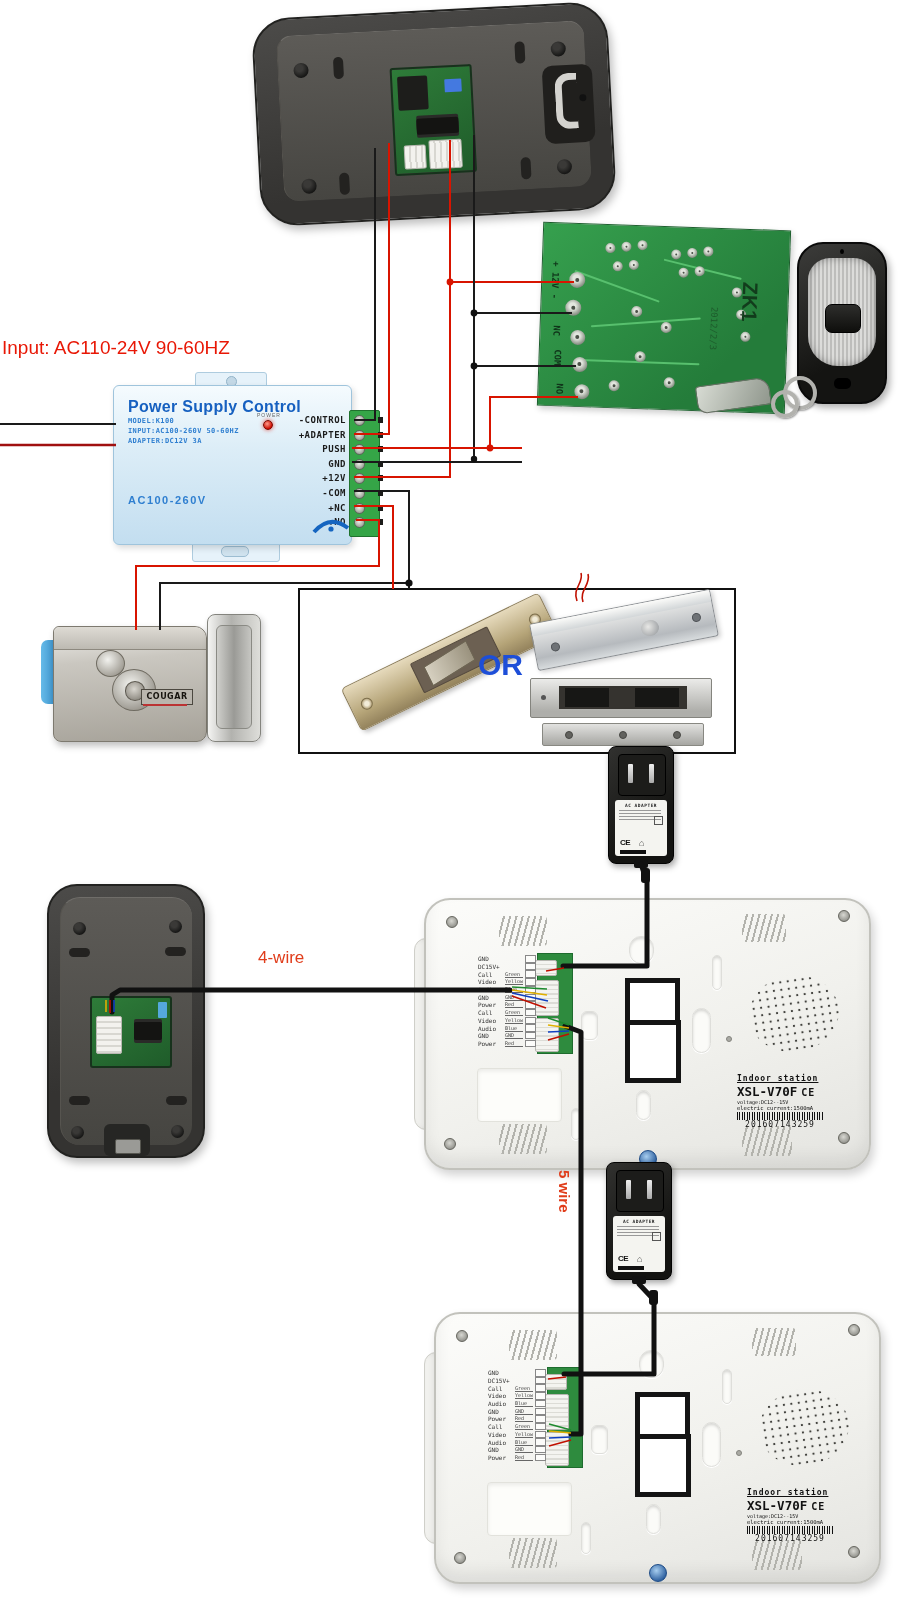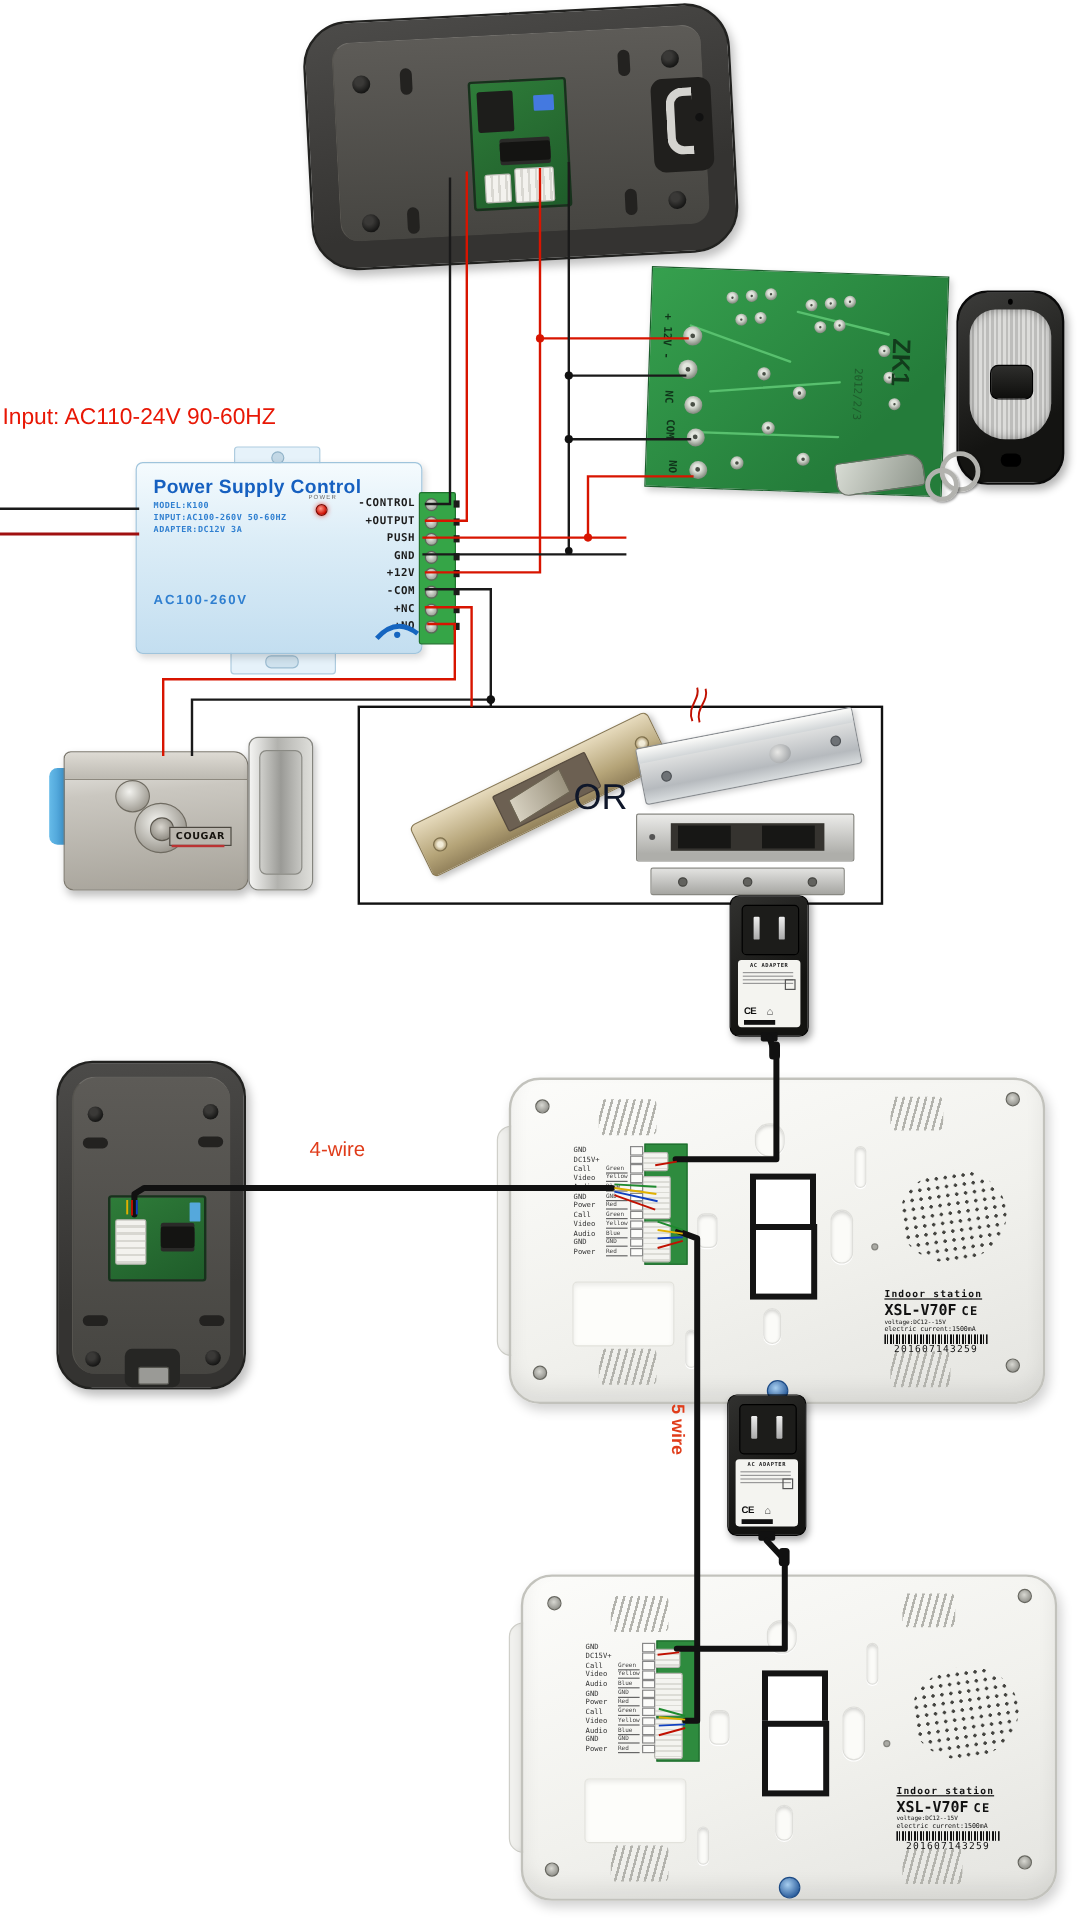--- a/index.html
+++ b/index.html
@@ -138,21 +138,21 @@
   .lock-brandsub{position:absolute;left:89px;top:77px;width:44px;height:2px;background:#b33}
   .lock-strike{position:absolute;left:172px;top:26px;width:52px;height:126px;border-radius:8px;
                background:linear-gradient(90deg,#f4f4f2,#b2b2ae 45%,#dededa);border:1px solid #84847e;
                box-shadow:2px 3px 6px rgba(0,0,0,.22)}
   .lock-strike:after{content:"";position:absolute;left:8px;top:10px;right:8px;bottom:12px;
                border-radius:6px;background:linear-gradient(90deg,#cfcfcb,#9a9a96 50%,#c6c6c2);
                border:1px solid #8a8a84}
 
   
   .orbox{left:298px;top:588px;width:434px;height:162px;border:2px solid #111;background:#fff;z-index:9}
-  .or-label{position:absolute;left:178px;top:58px;font-size:30px;font-weight:normal;color:#0f172a}
+  .or-label{position:absolute;left:178px;top:58px;font-size:30px;font-weight:bold;color:#1d4ed8}
   .strikeplate{position:absolute;left:40px;top:48px;width:218px;height:46px;transform:rotate(-26deg);
                background:linear-gradient(180deg,#e6dabc,#b5a478 65%,#93825c);border:1px solid #8a7a54;
                border-radius:5px;box-shadow:2px 3px 5px rgba(0,0,0,.25)}
   .sp-hole{position:absolute;width:10px;height:10px;border-radius:50%;
            background:radial-gradient(#f2ecd8 30%,#a89468 80%);border:1px solid #7d6f4c}
   .sp-cav{position:absolute;left:72px;top:7px;width:84px;height:31px;background:#6c6052;
           border:1px solid #554a3e;border-radius:2px}
   .sp-keep{position:absolute;left:10px;top:5px;width:48px;height:20px;background:linear-gradient(90deg,#d6d0c0,#9a927e);
            border:1px solid #6e6654;transform:skewY(-6deg)}
   .boltlock{position:absolute;left:232px;top:16px;width:182px;height:46px;transform:rotate(-11deg);
@@ -327,21 +327,21 @@
       <div class="psu-specs">
         <div>MODEL:K100</div>
         <div>INPUT:AC100-260V 50-60HZ</div>
         <div>ADAPTER:DC12V 3A</div>
       </div>
       <div class="psu-pwr">POWER</div>
       <div class="psu-led"></div>
       <div class="psu-terms">
 
       <div class="psu-trow">-CONTROL</div>
-          <div class="psu-trow">+OUTPUT</div>
+          <div class="psu-trow">+ADAPTER</div>
           <div class="psu-trow">PUSH</div>
           <div class="psu-trow">GND</div>
           <div class="psu-trow">+12V</div>
           <div class="psu-trow">-COM</div>
           <div class="psu-trow">+NC</div>
           <div class="psu-trow">+NO</div>
         </div>
       <div class="psu-range">AC100-260V</div>
       <svg width="42" height="26" style="position:absolute;left:196px;top:126px">
         <path d="M4 20 Q 20 2 38 16" stroke="#1565c0" stroke-width="4" fill="none"></path>

